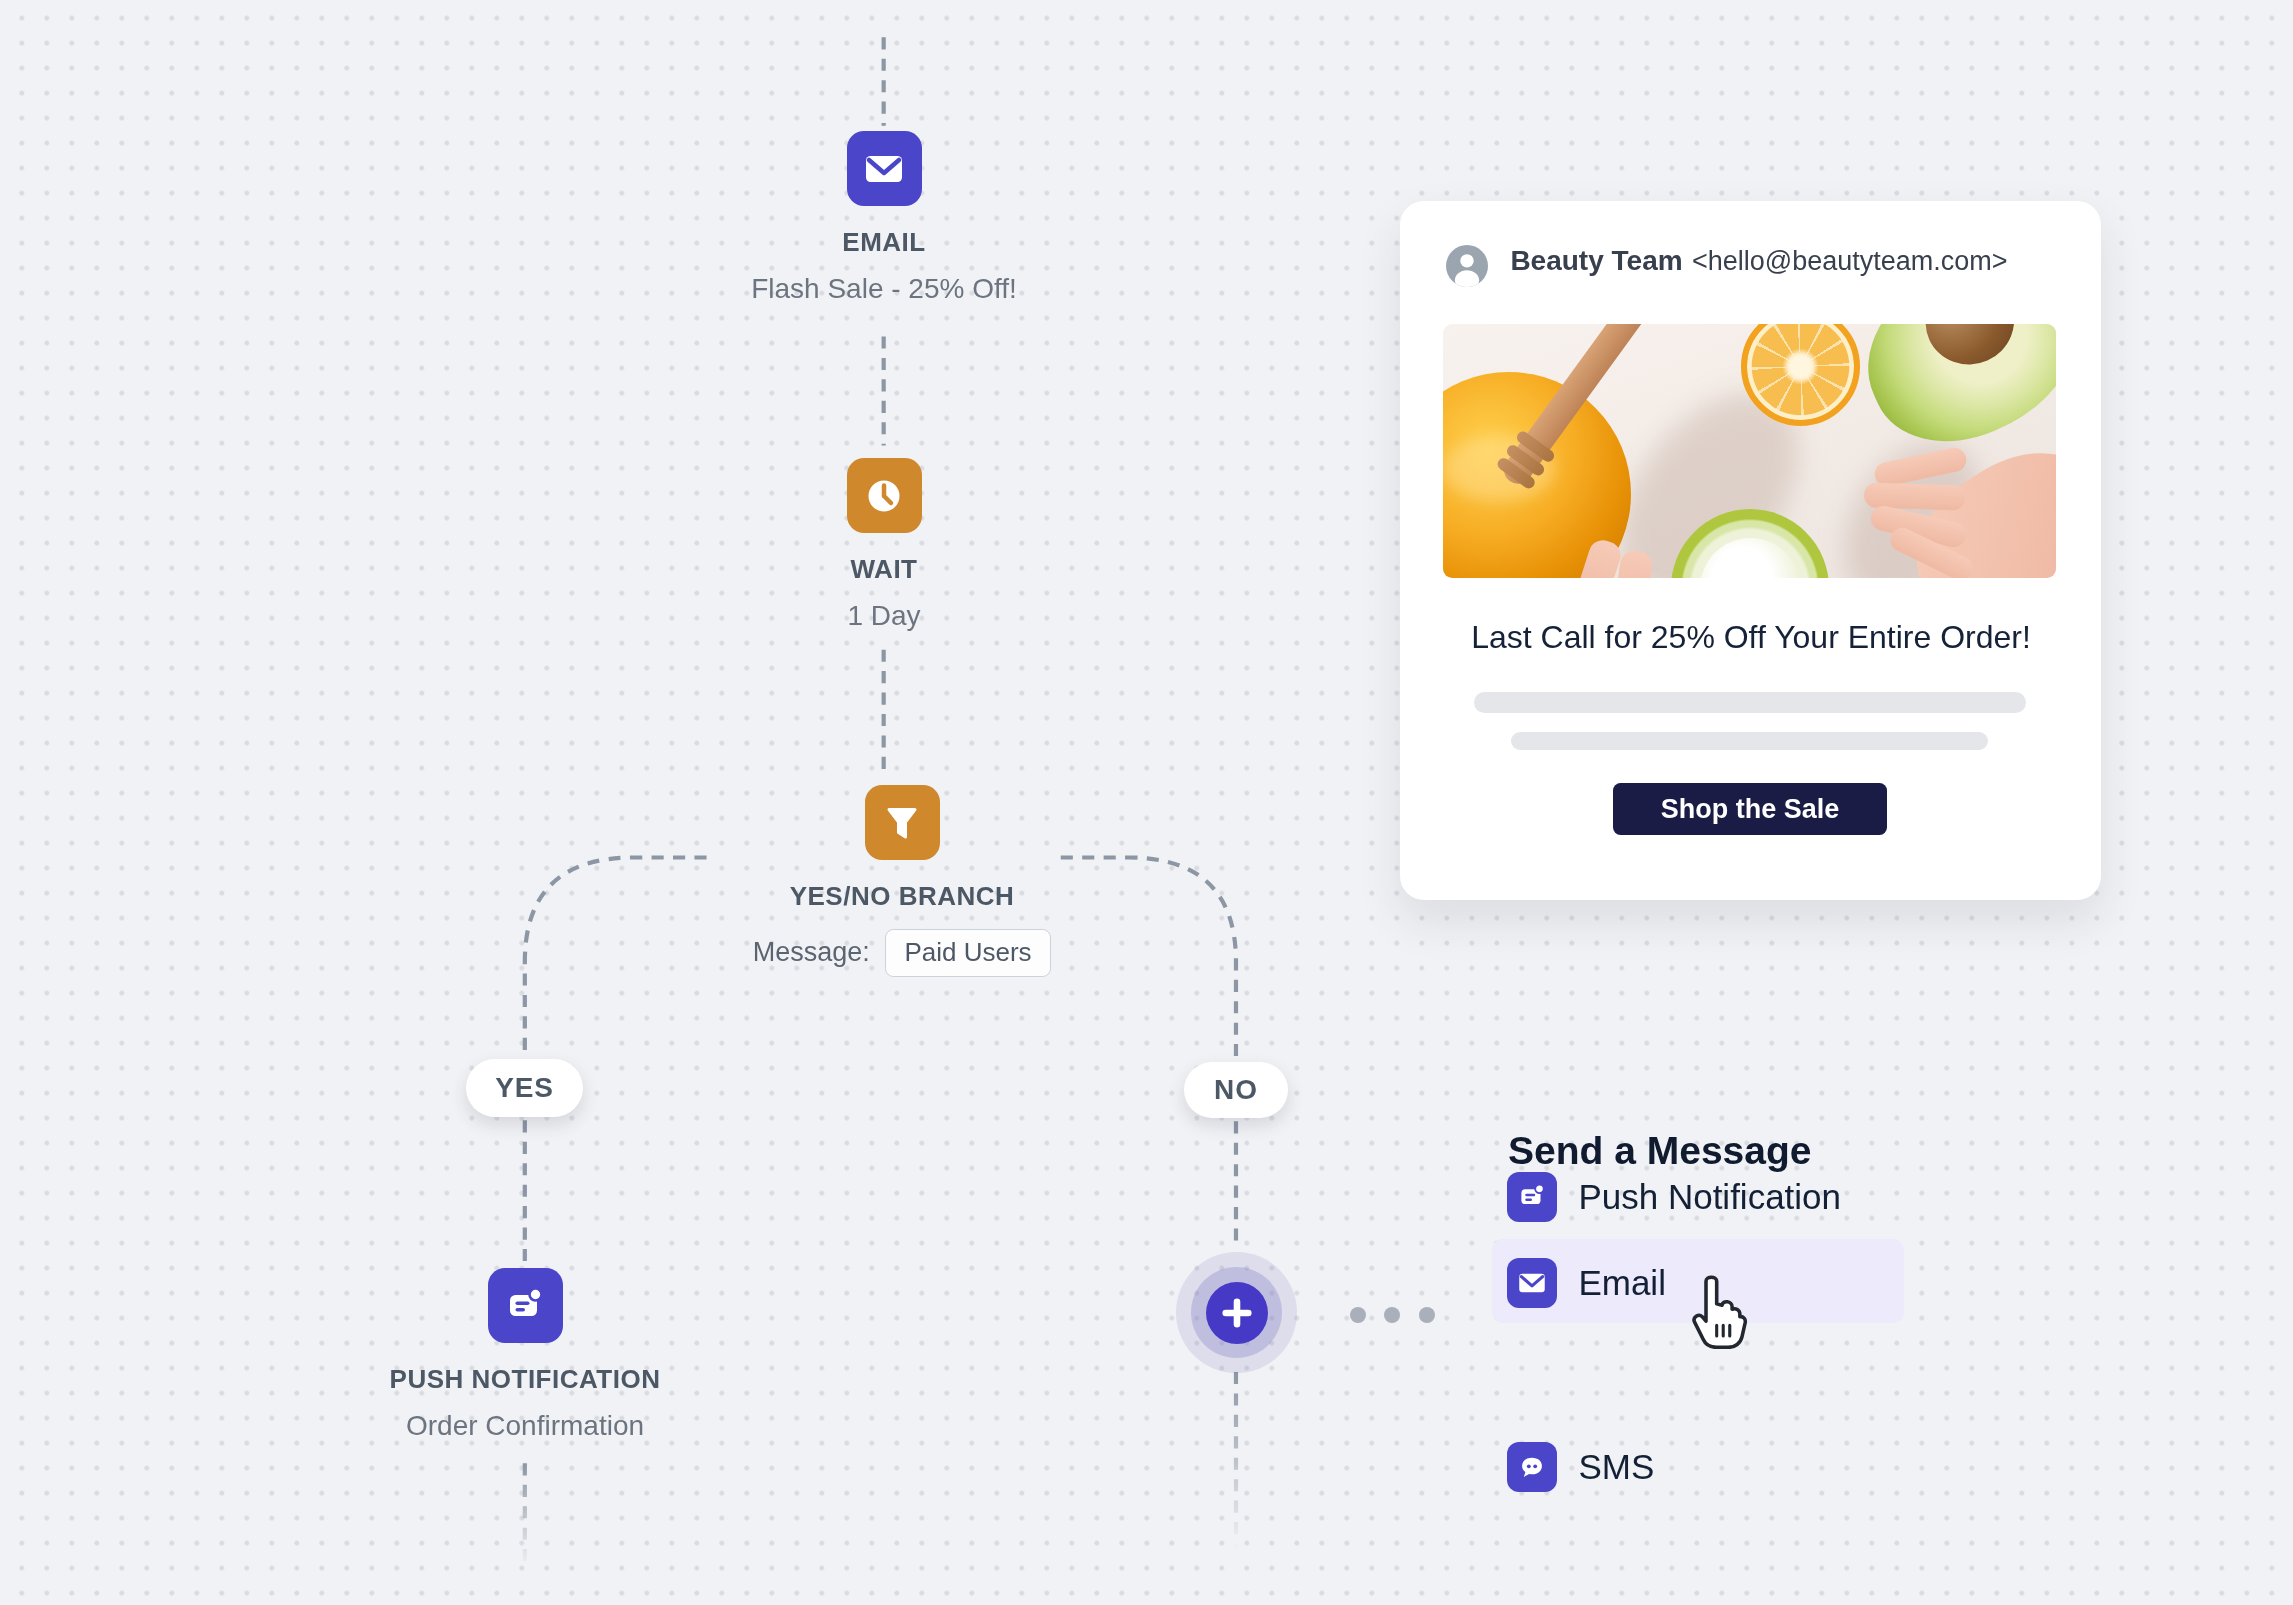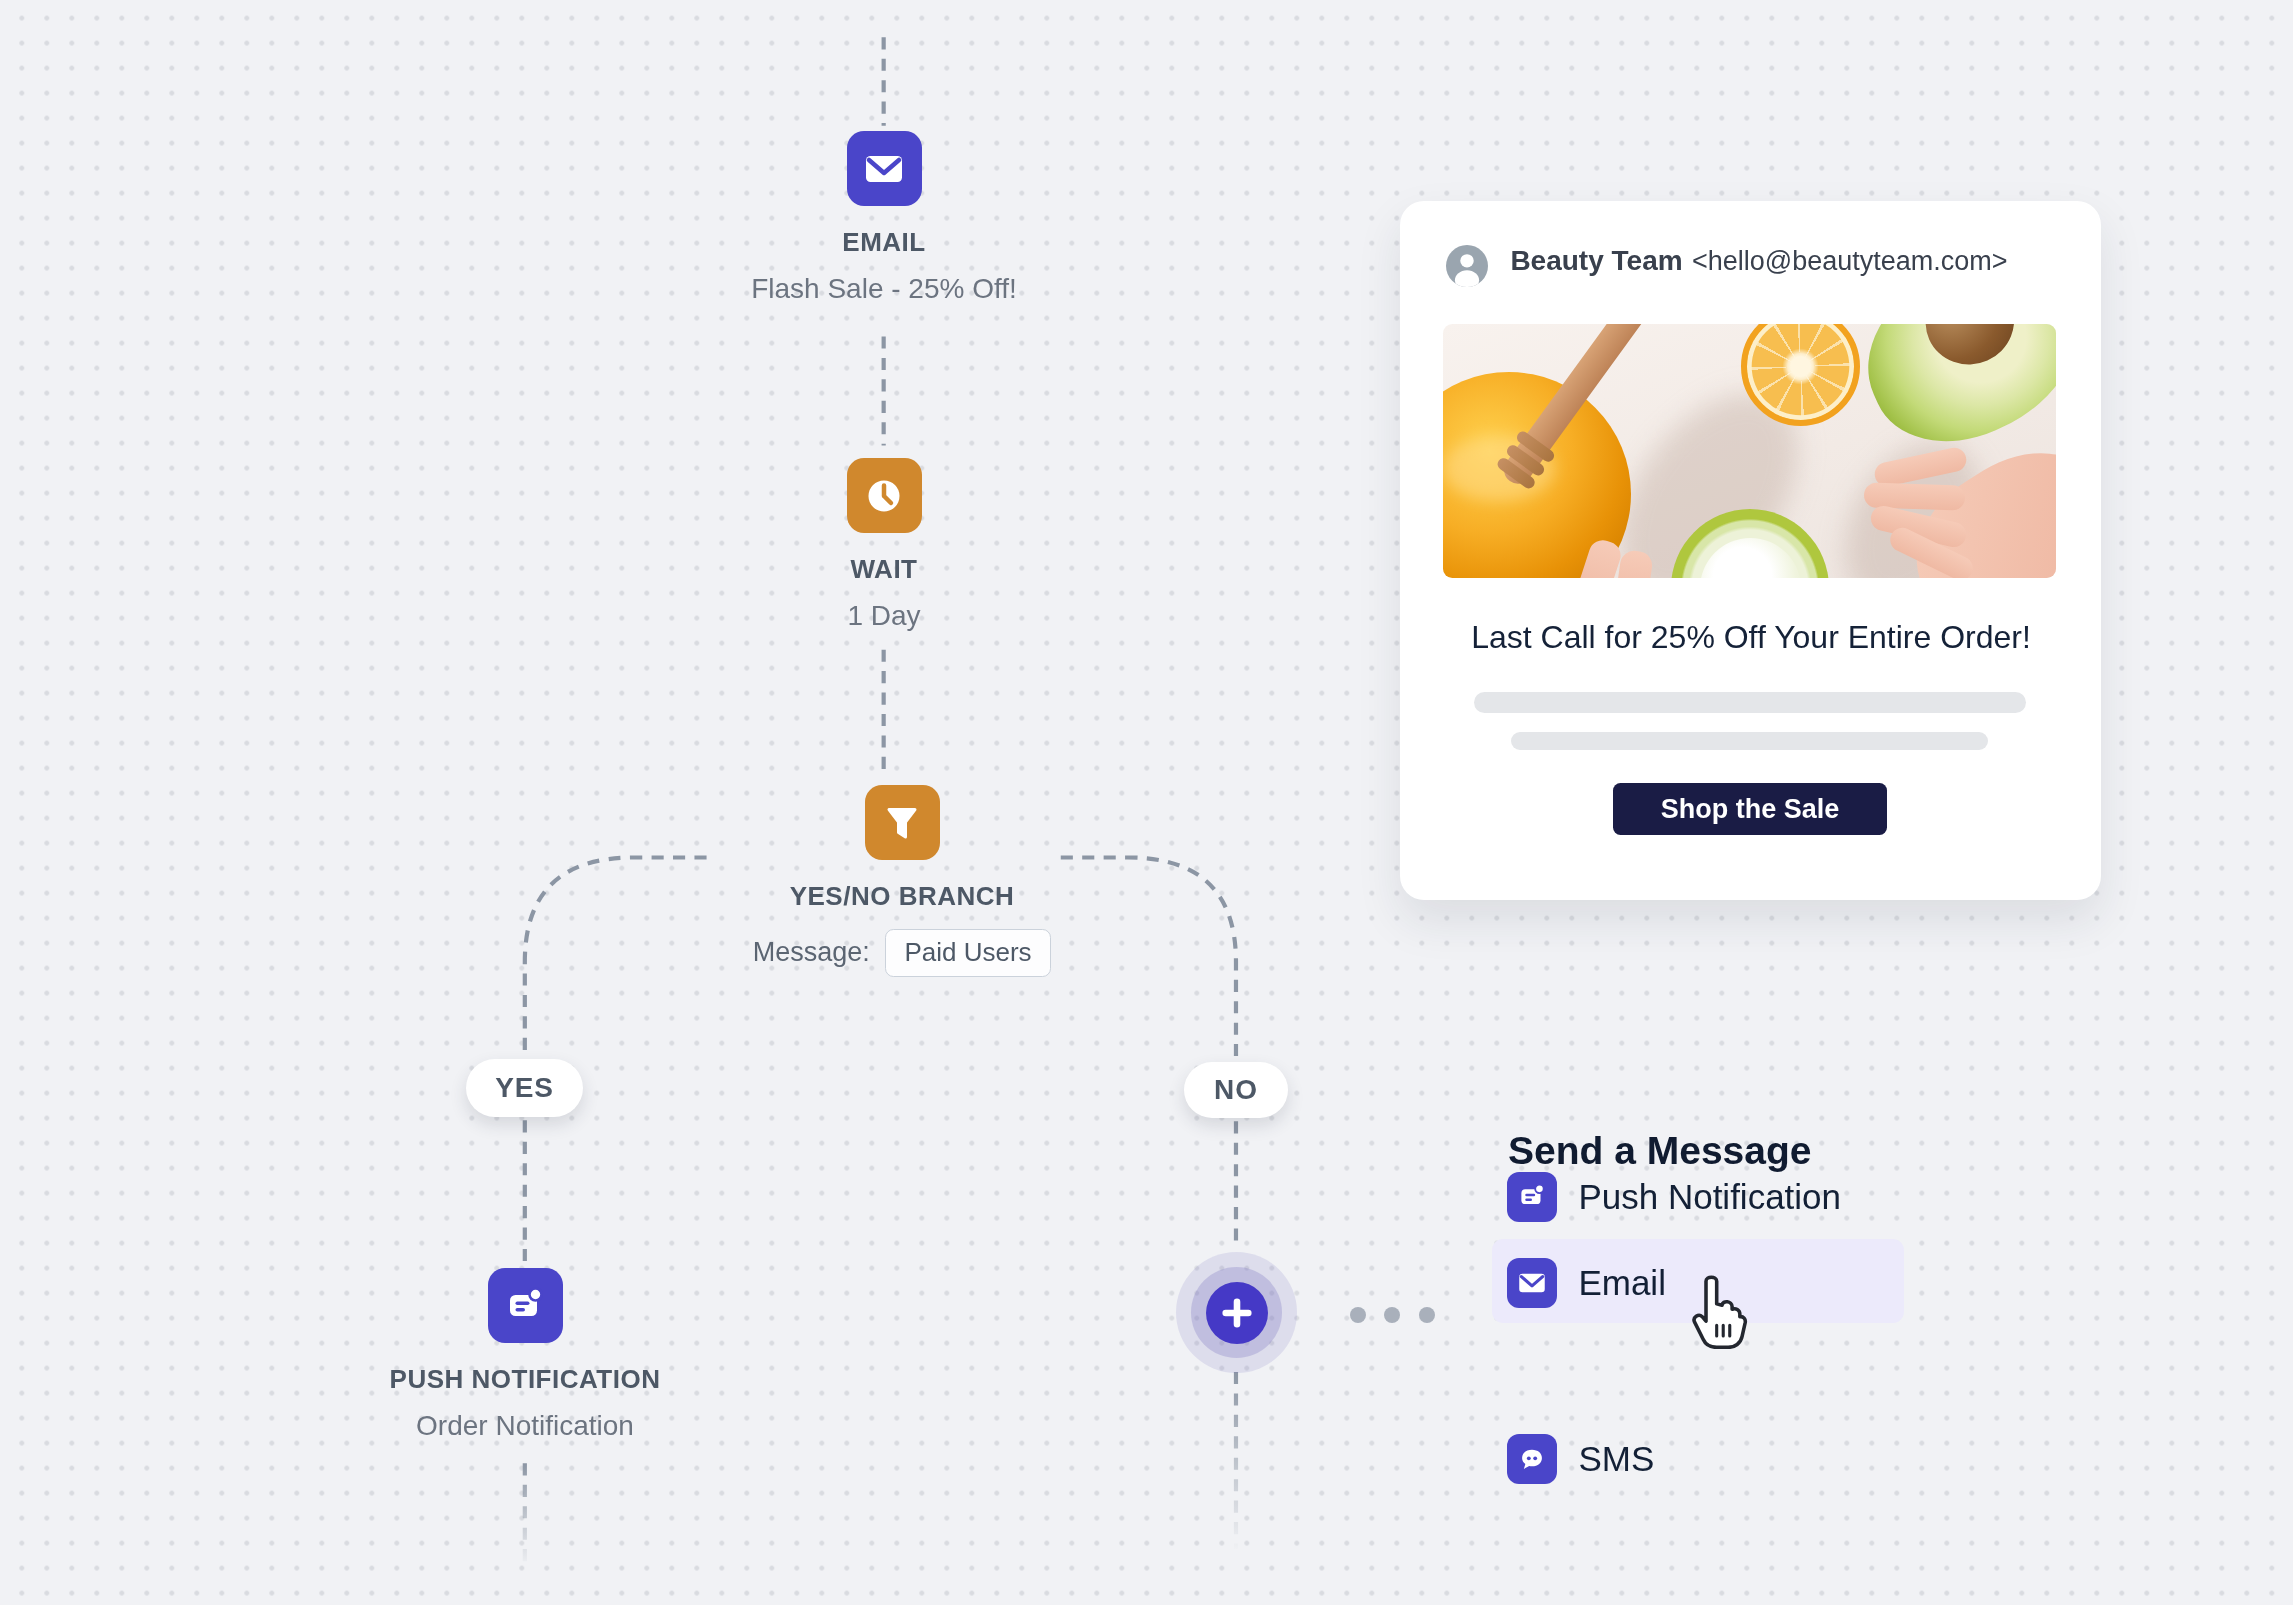--- a/index.html
+++ b/index.html
@@ -233,21 +233,21 @@
   <div class="node" style="left:320px; top:1268px;">
     <div class="node-icon indigo">
       <svg width="48" height="48" viewBox="0 0 48 48">
         <rect x="9" y="13" width="27" height="21" rx="5.5" fill="#FFFFFF"></rect>
         <rect x="14.5" y="19.5" width="14" height="3.6" rx="1.8" fill="#4A45C9"></rect>
         <rect x="14.5" y="26" width="9.5" height="3.6" rx="1.8" fill="#4A45C9"></rect>
         <circle cx="34.5" cy="12.5" r="6" fill="#FFFFFF" stroke="#4A45C9" stroke-width="2.6"></circle>
       </svg>
     </div>
     <div class="node-label">PUSH NOTIFICATION</div>
-    <div class="node-sub">Order Notification</div>
+    <div class="node-sub">Order Confirmation</div>
   </div>
 
   <div class="plus-wrap">
     <div class="plus-outer"></div>
     <div class="plus-mid"></div>
     <div class="plus-core">
       <svg width="32" height="32" viewBox="0 0 34 34">
         <path d="M17 5 V29 M5 17 H29" stroke="#FFFFFF" stroke-width="7" stroke-linecap="round"></path>
       </svg>
     </div>
@@ -324,21 +324,21 @@
       <div class="menu-icon">
         <svg width="34" height="34" viewBox="0 0 48 48">
           <rect x="6" y="11" width="36" height="26" rx="4.5" fill="#FFFFFF"></rect>
           <path d="M9 15 L24 28 L39 15" fill="none" stroke="#4A45C9" stroke-width="4.5" stroke-linecap="round" stroke-linejoin="round"></path>
         </svg>
       </div>
       <div class="menu-item-label">Email</div>
     </div>
 
 
-    <div class="menu-item" style="top:353px;">
+    <div class="menu-item" style="top:361px;">
       <div class="menu-icon">
         <svg width="34" height="34" viewBox="0 0 48 48">
           <path d="M24 11 C15.5 11 10 16 10 22.5 C10 26 11.8 29 14.6 31 L12.5 38 L20 34 C21.3 34.3 22.6 34.4 24 34.4 C32.5 34.4 38 29 38 22.5 C38 16 32.5 11 24 11 Z" fill="#FFFFFF"></path>
           <circle cx="19.5" cy="23" r="2.7" fill="#4A45C9"></circle>
           <circle cx="28.5" cy="23" r="2.7" fill="#4A45C9"></circle>
         </svg>
       </div>
       <div class="menu-item-label">SMS</div>
     </div>
   </div>

